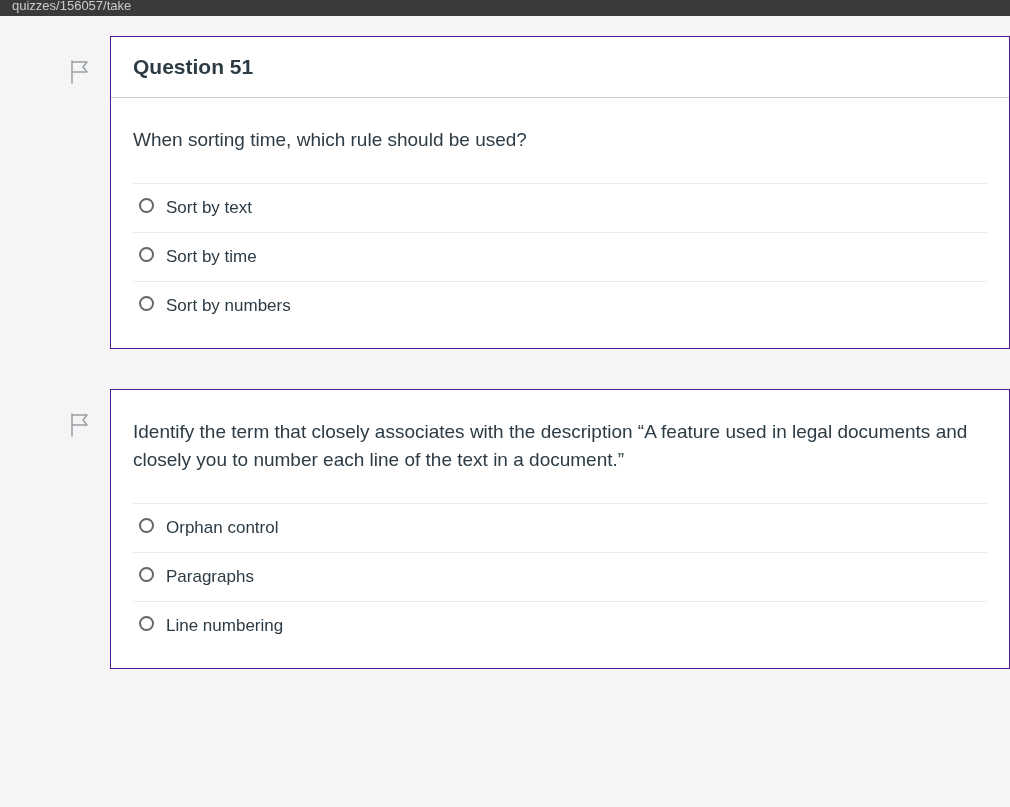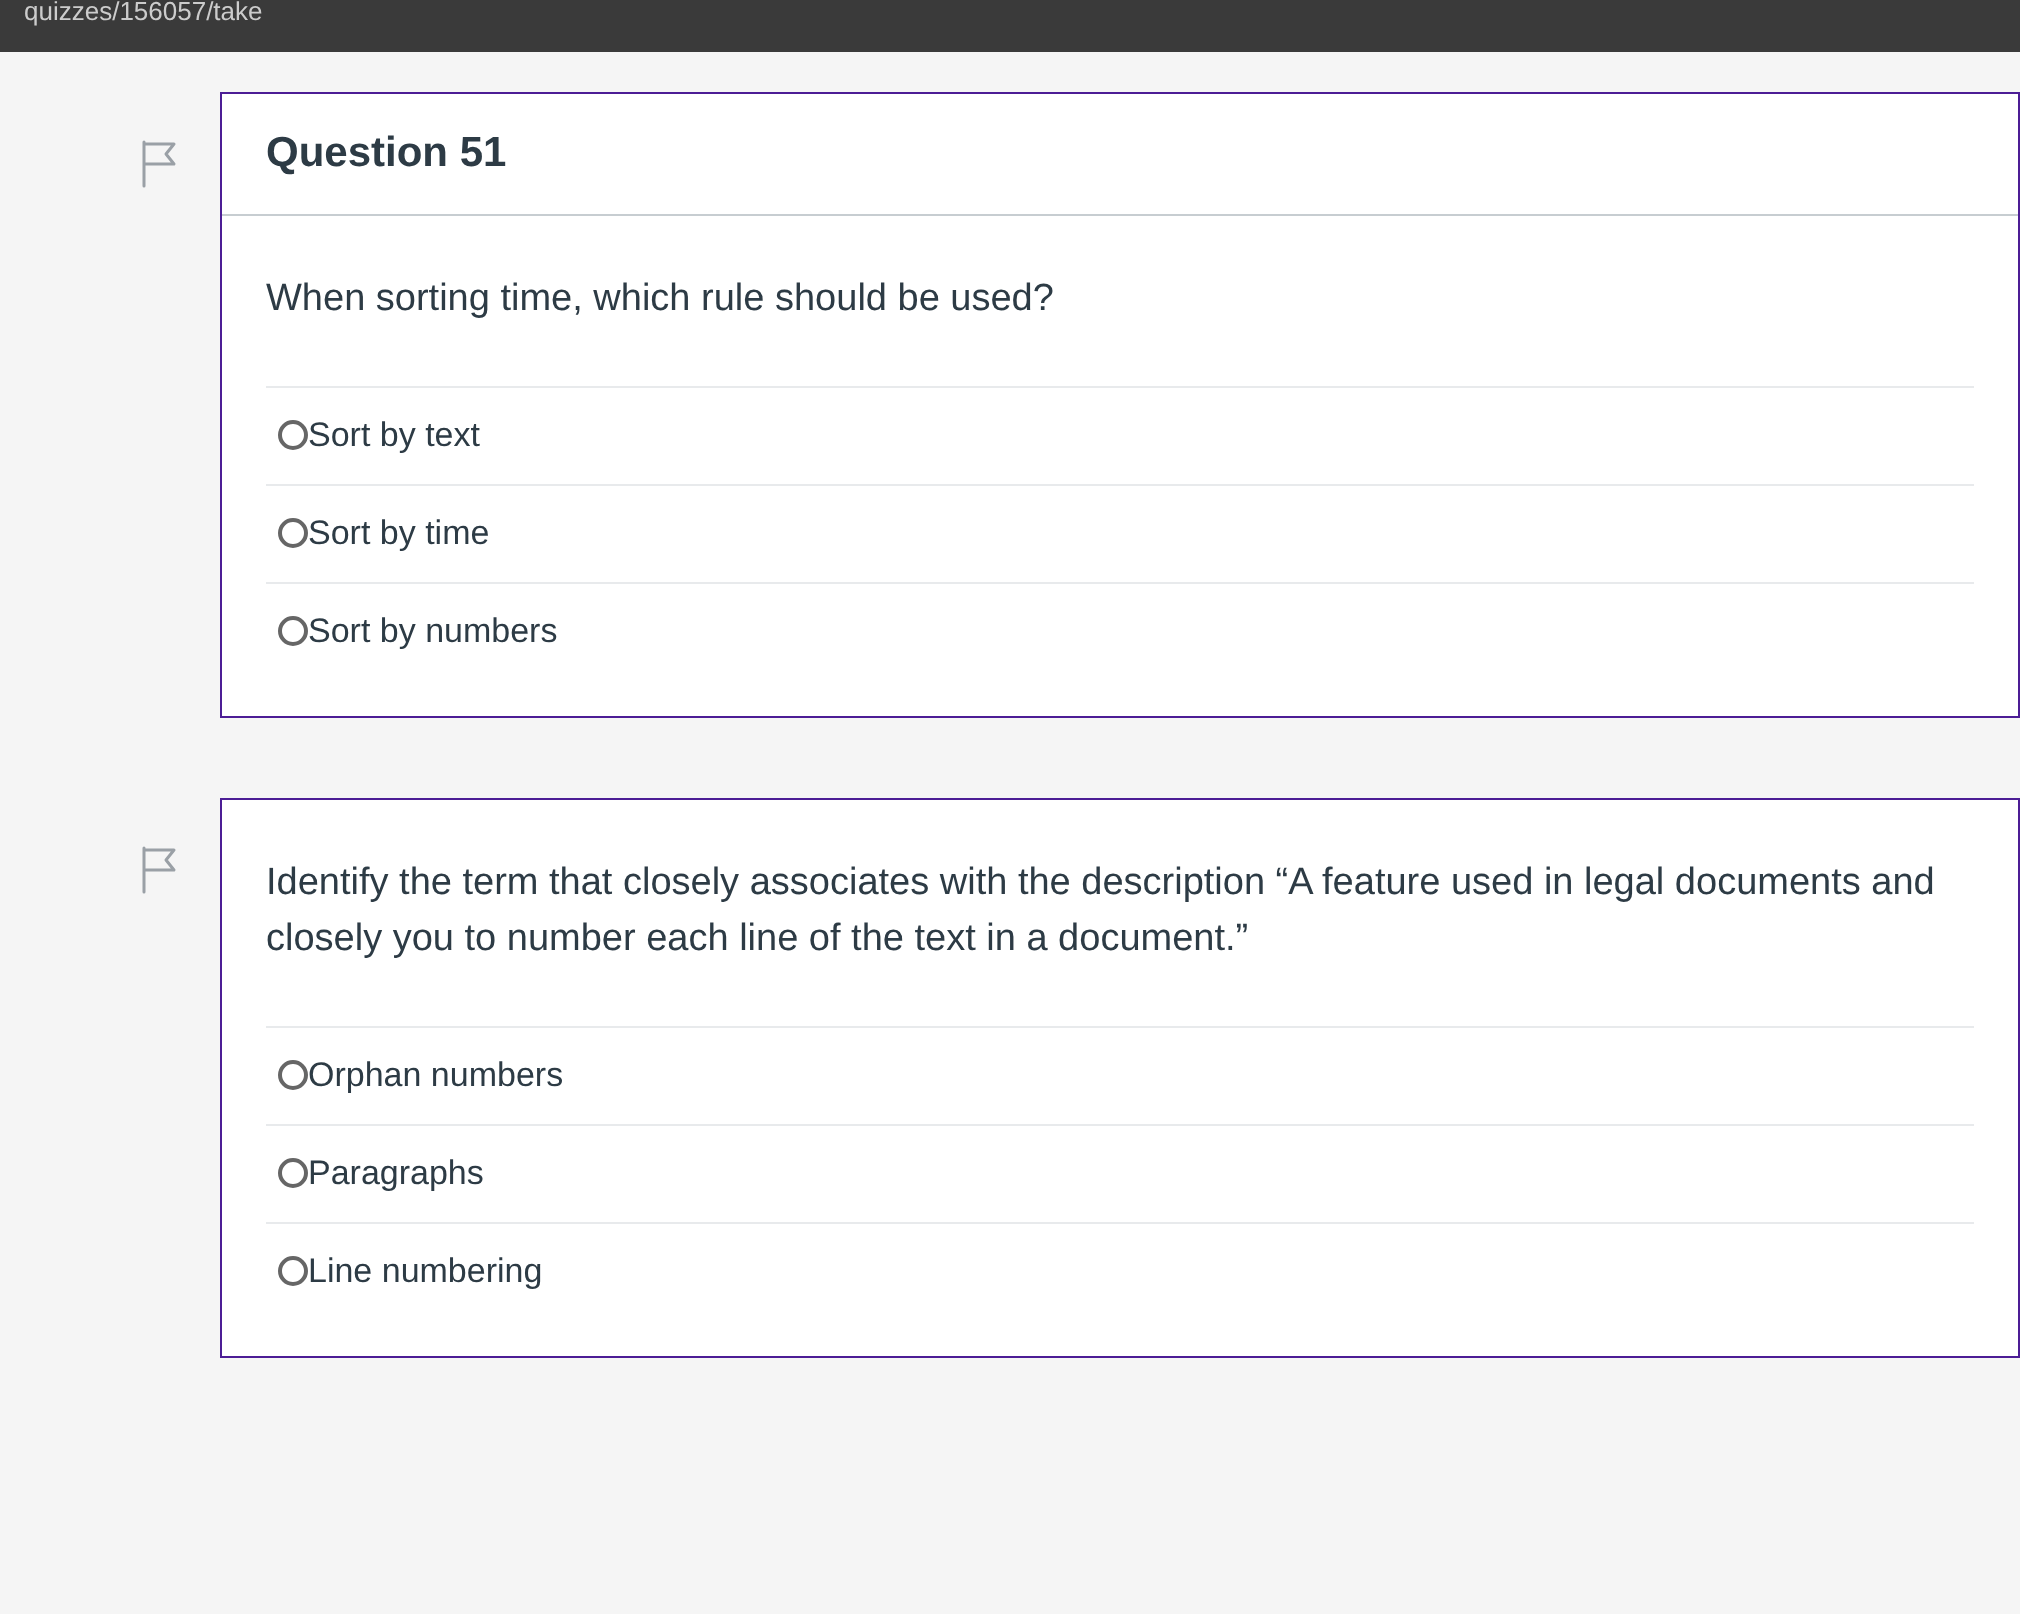--- a/index.html
+++ b/index.html
@@ -13,21 +13,21 @@
       color: #2d3b45;
       width: 1010px;
       height: 807px;
       overflow: hidden;
     }
     .url-bar {
       background: #3a3a3a;
       color: #ccc;
       padding: 0 12px;
       font-size: 13px;
-      height: 26px;
+      height: 16px;
       line-height: 12px;
       overflow: hidden;
     }
     .content-area {
       padding: 20px 0 20px 110px;
     }
     .question-card {
       background: #fff;
       border: 1px solid #4c1d95;
       margin-bottom: 40px;
@@ -60,22 +60,22 @@
       line-height: 1.5;
       margin-bottom: 28px;
     }
     .answer-list {
       list-style: none;
     }
     .answer-item {
       padding: 14px 6px;
       border-top: 1px solid #e8eaec;
       display: flex;
-      align-items: center;
-      gap: 0;
+      align-items: flex-start;
+      gap: 12px;
       cursor: pointer;
     }
     .answer-item:first-child {
       border-top: 1px solid #e8eaec;
     }
     .radio-circle {
       width: 15px;
       height: 15px;
       border: 2px solid #666;
       border-radius: 50%;
@@ -125,21 +125,21 @@
     <div class="flag-icon">
       <svg viewBox="0 0 22 26" fill="none" stroke="#9aa0a6" stroke-width="1.5">
         <path d="M3 2 L3 24 M3 3 L18 3 L14 8 L18 13 L3 13" stroke-linejoin="round" stroke-linecap="round"></path>
       </svg>
     </div>
     <div class="question-body">
       <div class="question-prompt">Identify the term that closely associates with the description “A feature used in legal documents and closely you to number each line of the text in a document.”</div>
       <ul class="answer-list">
         <li class="answer-item">
           <span class="radio-circle"></span>
-          <span class="answer-label">Orphan numbers</span>
+          <span class="answer-label">Orphan control</span>
         </li>
         <li class="answer-item">
           <span class="radio-circle"></span>
           <span class="answer-label">Paragraphs</span>
         </li>
         <li class="answer-item">
           <span class="radio-circle"></span>
           <span class="answer-label">Line numbering</span>
         </li>
       </ul>

